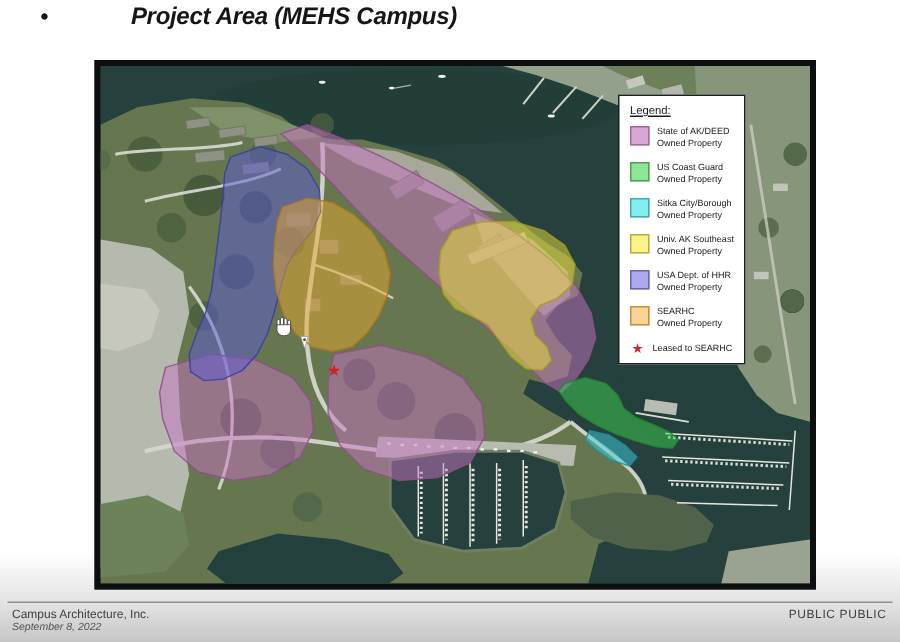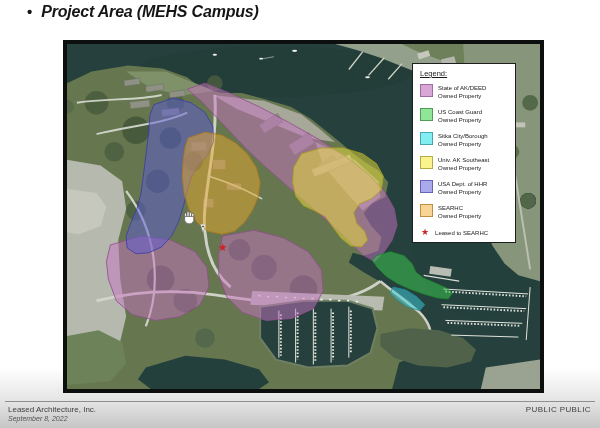--- a/index.html
+++ b/index.html
@@ -3,28 +3,28 @@
 <meta charset="utf-8">
 <style>
   html,body{margin:0;padding:0;}
   body{
     width:600px;height:428px;overflow:hidden;position:relative;
     font-family:"Liberation Sans","DejaVu Sans",sans-serif;
     background:linear-gradient(180deg,#ffffff 0%,#ffffff 86%,#e3e3e3 94%,#c6c6c6 100%);
   }
   .title-row{position:absolute;left:27px;top:3px;display:flex;align-items:baseline;gap:9px;color:#161616;}
   .title-bullet{font-size:15px;font-weight:bold;}
-  .title-text{font-size:16px;font-weight:bold;font-style:italic;letter-spacing:-0.2px;}
+  .title-text{font-size:16px;font-weight:bold;font-style:italic;letter-spacing:-0.2px;margin-left:46px;}
   .map-frame{
     position:absolute;left:63px;top:40px;width:481px;height:353px;
     border:4px solid #0c0f0d;box-sizing:border-box;background:#26413d;
   }
   .map-frame svg{display:block;width:100%;height:100%;}
   .legend{
-    position:absolute;left:345px;top:19px;width:104px;
+    position:absolute;left:345px;top:19px;width:85px;
     background:#ffffff;border:1px solid #1e1e1e;
     padding:5px 3px 4px 7px;box-sizing:border-box;color:#1a1a1a;
   }
   .legend-heading{font-size:7.5px;text-decoration:underline;margin-bottom:6px;}
   .legend-item{display:flex;align-items:flex-start;gap:5px;margin-bottom:8px;}
   .legend-swatch{width:13px;height:13px;flex:0 0 13px;border:1px solid #777;box-sizing:border-box;}
   .legend-label{font-size:6px;line-height:7.5px;padding-top:1px;}
   .legend-star-row{display:flex;align-items:center;gap:6px;margin:3px 0 1px 1px;}
   .legend-star{font-size:9px;line-height:9px;}
   .legend-star-label{font-size:6px;}
@@ -255,16 +255,16 @@
     </div>
 
     <div class="legend-star-row">
       <span class="legend-star" style="color: rgb(204, 38, 38);">★</span>
       <span class="legend-star-label">Leased to SEARHC</span>
     </div>
   </div>
 </div>
 
 <div class="footer">
-  <div class="footer-company">Leased Architecture, Inc.</div>
+  <div class="footer-company">Campus Architecture, Inc.</div>
   <div class="footer-date">September 8, 2022</div>
   <div class="footer-right">PUBLIC PUBLIC</div>
 </div>
 
 </body></html>

